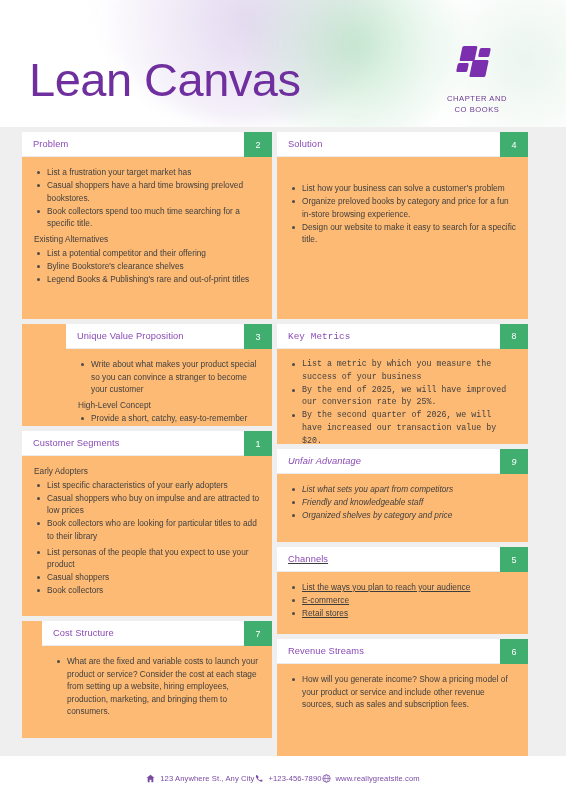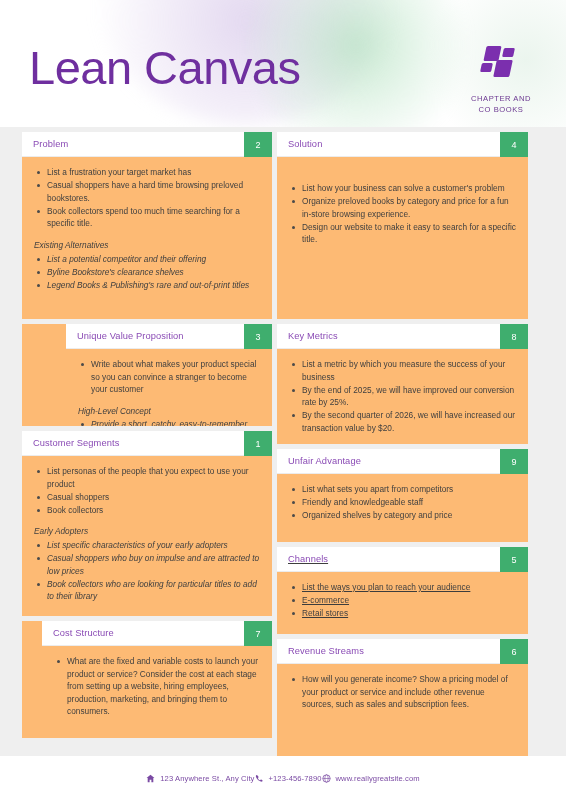--- a/index.html
+++ b/index.html
@@ -47,32 +47,32 @@
   .hdr-glow-right {
     position:absolute;
     right:-60px; top:-40px;
     width:200px; height:200px;
     border-radius:50%;
     background:radial-gradient(circle at 50% 50%, rgba(205,230,212,0.40) 0%, rgba(255,255,255,0) 70%);
   }
 
   .title {
     position:absolute;
-    left:29px; top:44px;
+    left:29px; top:56px;
     font-size:47px;
     line-height:1;
     font-weight:300;
     letter-spacing:-0.5px;
     color:#6f2f9f;
     white-space:nowrap;
   }
 
   .brand {
     position:absolute;
-    right:6px; top:46px;
+    right:30px; top:46px;
     width:118px;
     text-align:center;
   }
   .brand-logo {
     width:46px; height:40px;
     margin:0 auto 7px;
     position:relative;
   }
   .brand-logo span {
     position:absolute;
@@ -141,21 +141,21 @@
   }
 
   .card-body {
     flex:1 1 auto;
     padding:9px 12px 8px 12px;
     font-size:8.3px;
     line-height:1.52;
     color:#3f3f3f;
   }
   .blk { margin-bottom:0; }
-  .blk + .blk { margin-top:9px;font-style:italic; }
+  .blk + .blk { margin-top:3px; }
   .sub-label {
     font-size:8.3px;
     color:#3f3f3f;
     margin-bottom:1px;
   }
   ul.bullets {
     list-style:none;
     padding-left:0;
     margin:0;
   }
@@ -173,22 +173,22 @@
     background:#4a4a4a;
   }
 
   
   .h-problem  { height:187px; }
   .h-uvp      { height:102px;padding-left:44px; }
   .h-cust     { height:185px; }
   .h-cost     { height:117px;padding-left:20px; }
 
   .h-solution { height:187px;gap:16px; }
-  .h-metrics  { height:120px; }
-  .h-unfair   { height:93px; }
+  .h-metrics  { height:120px;font-family:Liberation Mono, monospace; }
+  .h-unfair   { height:93px;font-style:italic; }
   .h-channel  { height:87px;text-decoration:underline; }
   .h-revenue  { height:117px; }
 
   
   .footer {
     flex:0 0 44px;
     height:44px;
     background:#ffffff;
     display:flex;
     align-items:center;
@@ -273,32 +273,32 @@
             </div>
           </div>
         </div>
         <div class="card h-cust">
           <div class="card-head">
             <div class="card-title">Customer Segments</div>
             <div class="card-num">1</div>
           </div>
           <div class="card-body">
             <div class="blk">
+              <div class="sub-label">Early Adopters</div>
+              <ul class="bullets">
+                <li>List specific characteristics of your early adopters</li>
+                <li>Casual shoppers who buy on impulse and are attracted to low prices</li>
+                <li>Book collectors who are looking for particular titles to add to their library</li>
+              </ul>
+            </div>
+            <div class="blk">
               <ul class="bullets">
                 <li>List personas of the people that you expect to use your product</li>
                 <li>Casual shoppers</li>
                 <li>Book collectors</li>
-              </ul>
-            </div>
-            <div class="blk">
-              <div class="sub-label">Early Adopters</div>
-              <ul class="bullets">
-                <li>List specific characteristics of your early adopters</li>
-                <li>Casual shoppers who buy on impulse and are attracted to low prices</li>
-                <li>Book collectors who are looking for particular titles to add to their library</li>
               </ul>
             </div>
           </div>
         </div>
         <div class="card h-cost">
           <div class="card-head">
             <div class="card-title">Cost Structure</div>
             <div class="card-num">7</div>
           </div>
           <div class="card-body">

